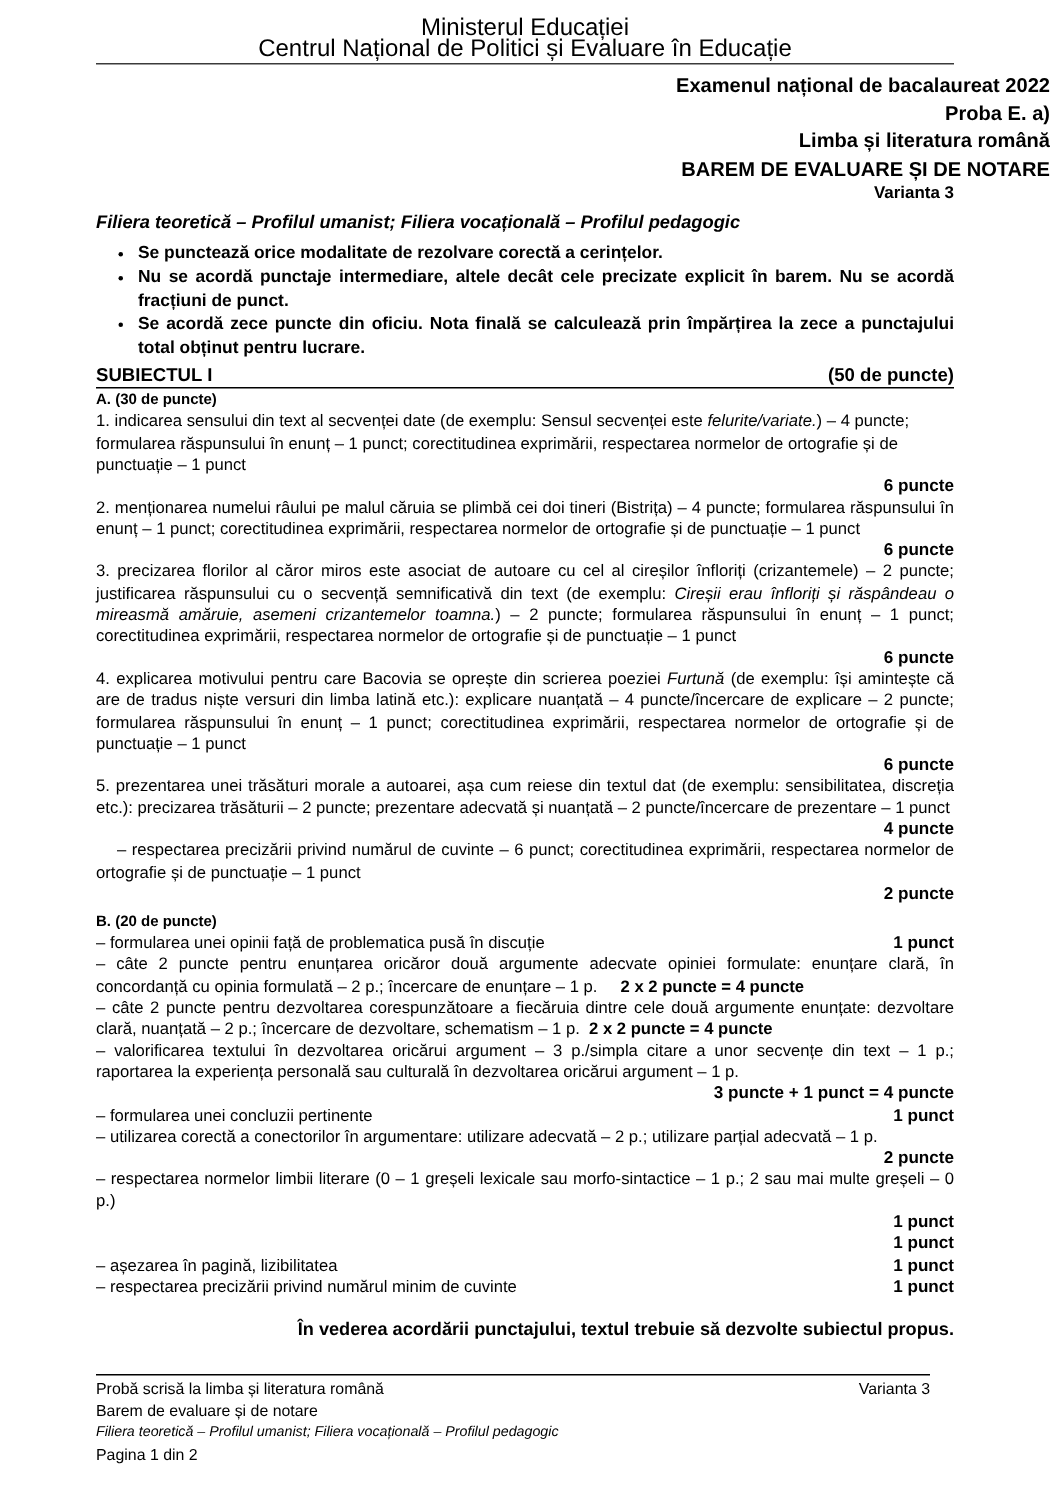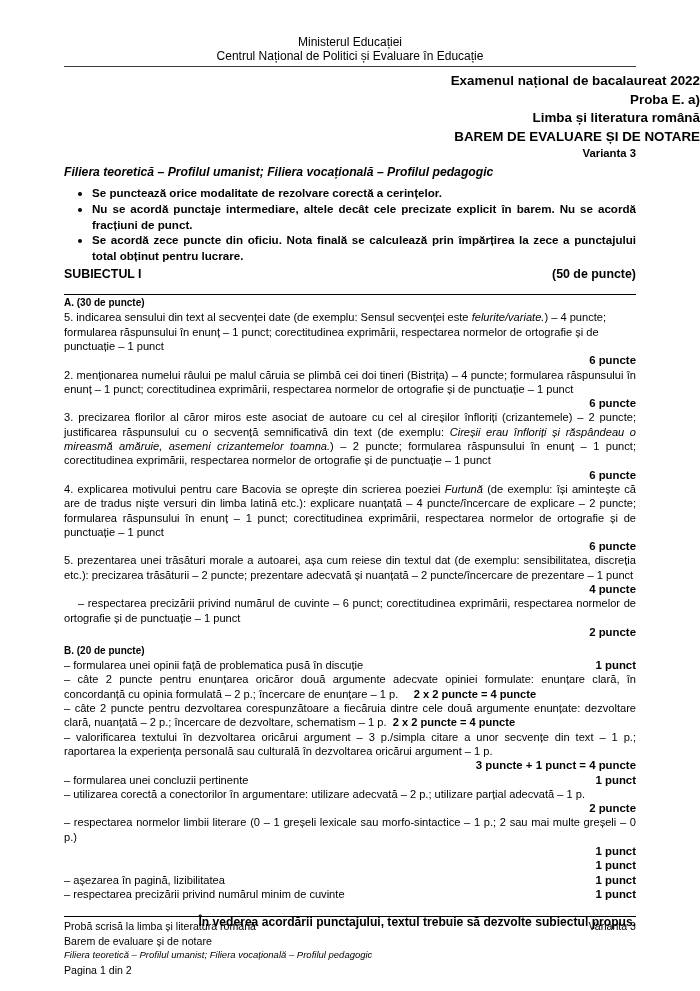--- a/index.html
+++ b/index.html
@@ -18,23 +18,23 @@
     position: relative;
     width: 700px;
     height: 991px;
     box-sizing: border-box;
     padding: 0;
     overflow: hidden;
   }
 
   
   .masthead {
-    padding-top: 36px;
+    padding-top: 12px;
     text-align: center;
-    font-size: 12px;
+    font-size: 16px;
     line-height: 13.5px;
   }
   .rule-top {
     margin: 3px 64px 0 64px;
     border-bottom: 1.8px solid #3b3b3b;
   }
   .title-block {
     text-align: right;
     margin-top: 5px;
   }
@@ -74,21 +74,21 @@
   }
 
   
   .subiect {
     margin: 4px 64px 0 64px;
     font-size: 12.4px;
     font-weight: bold;
     display: flex;
     justify-content: space-between;
     border-bottom: 1.6px solid #000;
-    padding-bottom: 12px;
+    padding-bottom: 0px;
     line-height: 15px;
   }
 
   .sec-label {
     margin: 1px 64px 0 64px;
     font-size: 10px;
     font-weight: bold;
     line-height: 14px;
   }
   .sec-label.spaced { margin-top: 5px; }
@@ -133,21 +133,21 @@
     font-size: 12.1px;
     font-weight: bold;
     line-height: 15px;
     text-align: right;
   }
 
   
   .footer {
     position: absolute;
     left: 0;
-    right: 0;
+    right: 16px;
     bottom: 14px;
   }
   .rule-bottom {
     margin: 0 64px 0 64px;
     border-bottom: 1.4px solid #000;
   }
   .footer-inner {
     margin: 2px 64px 0 64px;
     font-size: 10.6px;
     line-height: 14.4px;
@@ -197,21 +197,21 @@
 
   <div class="subiect">
     <span>SUBIECTUL I</span>
     <span>(50 de puncte)</span>
   </div>
 
   <div class="sec-label">A. (30 de puncte)</div>
 
   <div class="body">
 
-    <p class="left"><span>5. indicarea sensului din text al secvenței date (de exemplu: Sensul secvenței este </span><i>felurite/variate.</i><span>) – 4 puncte; formularea răspunsului în enunț – 1 punct; corectitudinea exprimării, respectarea normelor de ortografie și de punctuație – 1 punct</span></p>
+    <p class="left"><span>1. indicarea sensului din text al secvenței date (de exemplu: Sensul secvenței este </span><i>felurite/variate.</i><span>) – 4 puncte; formularea răspunsului în enunț – 1 punct; corectitudinea exprimării, respectarea normelor de ortografie și de punctuație – 1 punct</span></p>
     <div class="scoreline">6 puncte</div>
 
     <p><span>2. menționarea numelui râului pe malul căruia se plimbă cei doi tineri (Bistrița) – 4 puncte; formularea răspunsului în enunț – 1 punct; corectitudinea exprimării, respectarea normelor de ortografie și de punctuație – 1 punct</span></p>
     <div class="scoreline">6 puncte</div>
 
     <p><span>3. precizarea florilor al căror miros este asociat de autoare cu cel al cireșilor înfloriți (crizantemele) – 2 puncte; justificarea răspunsului cu o secvență semnificativă din text (de exemplu: </span><i>Cireșii erau înfloriți și răspândeau o mireasmă amăruie, asemeni crizantemelor toamna.</i><span>) – 2 puncte; formularea răspunsului în enunț – 1 punct; corectitudinea exprimării, respectarea normelor de ortografie și de punctuație – 1 punct</span></p>
     <div class="scoreline">6 puncte</div>
 
     <p><span>4. explicarea motivului pentru care Bacovia se oprește din scrierea poeziei </span><i>Furtună</i><span> (de exemplu: își amintește că are de tradus niște versuri din limba latină etc.): explicare nuanțată – 4 puncte/încercare de explicare – 2 puncte; formularea răspunsului în enunț – 1 punct; corectitudinea exprimării, respectarea normelor de ortografie și de punctuație – 1 punct</span></p>
     <div class="scoreline">6 puncte</div>

